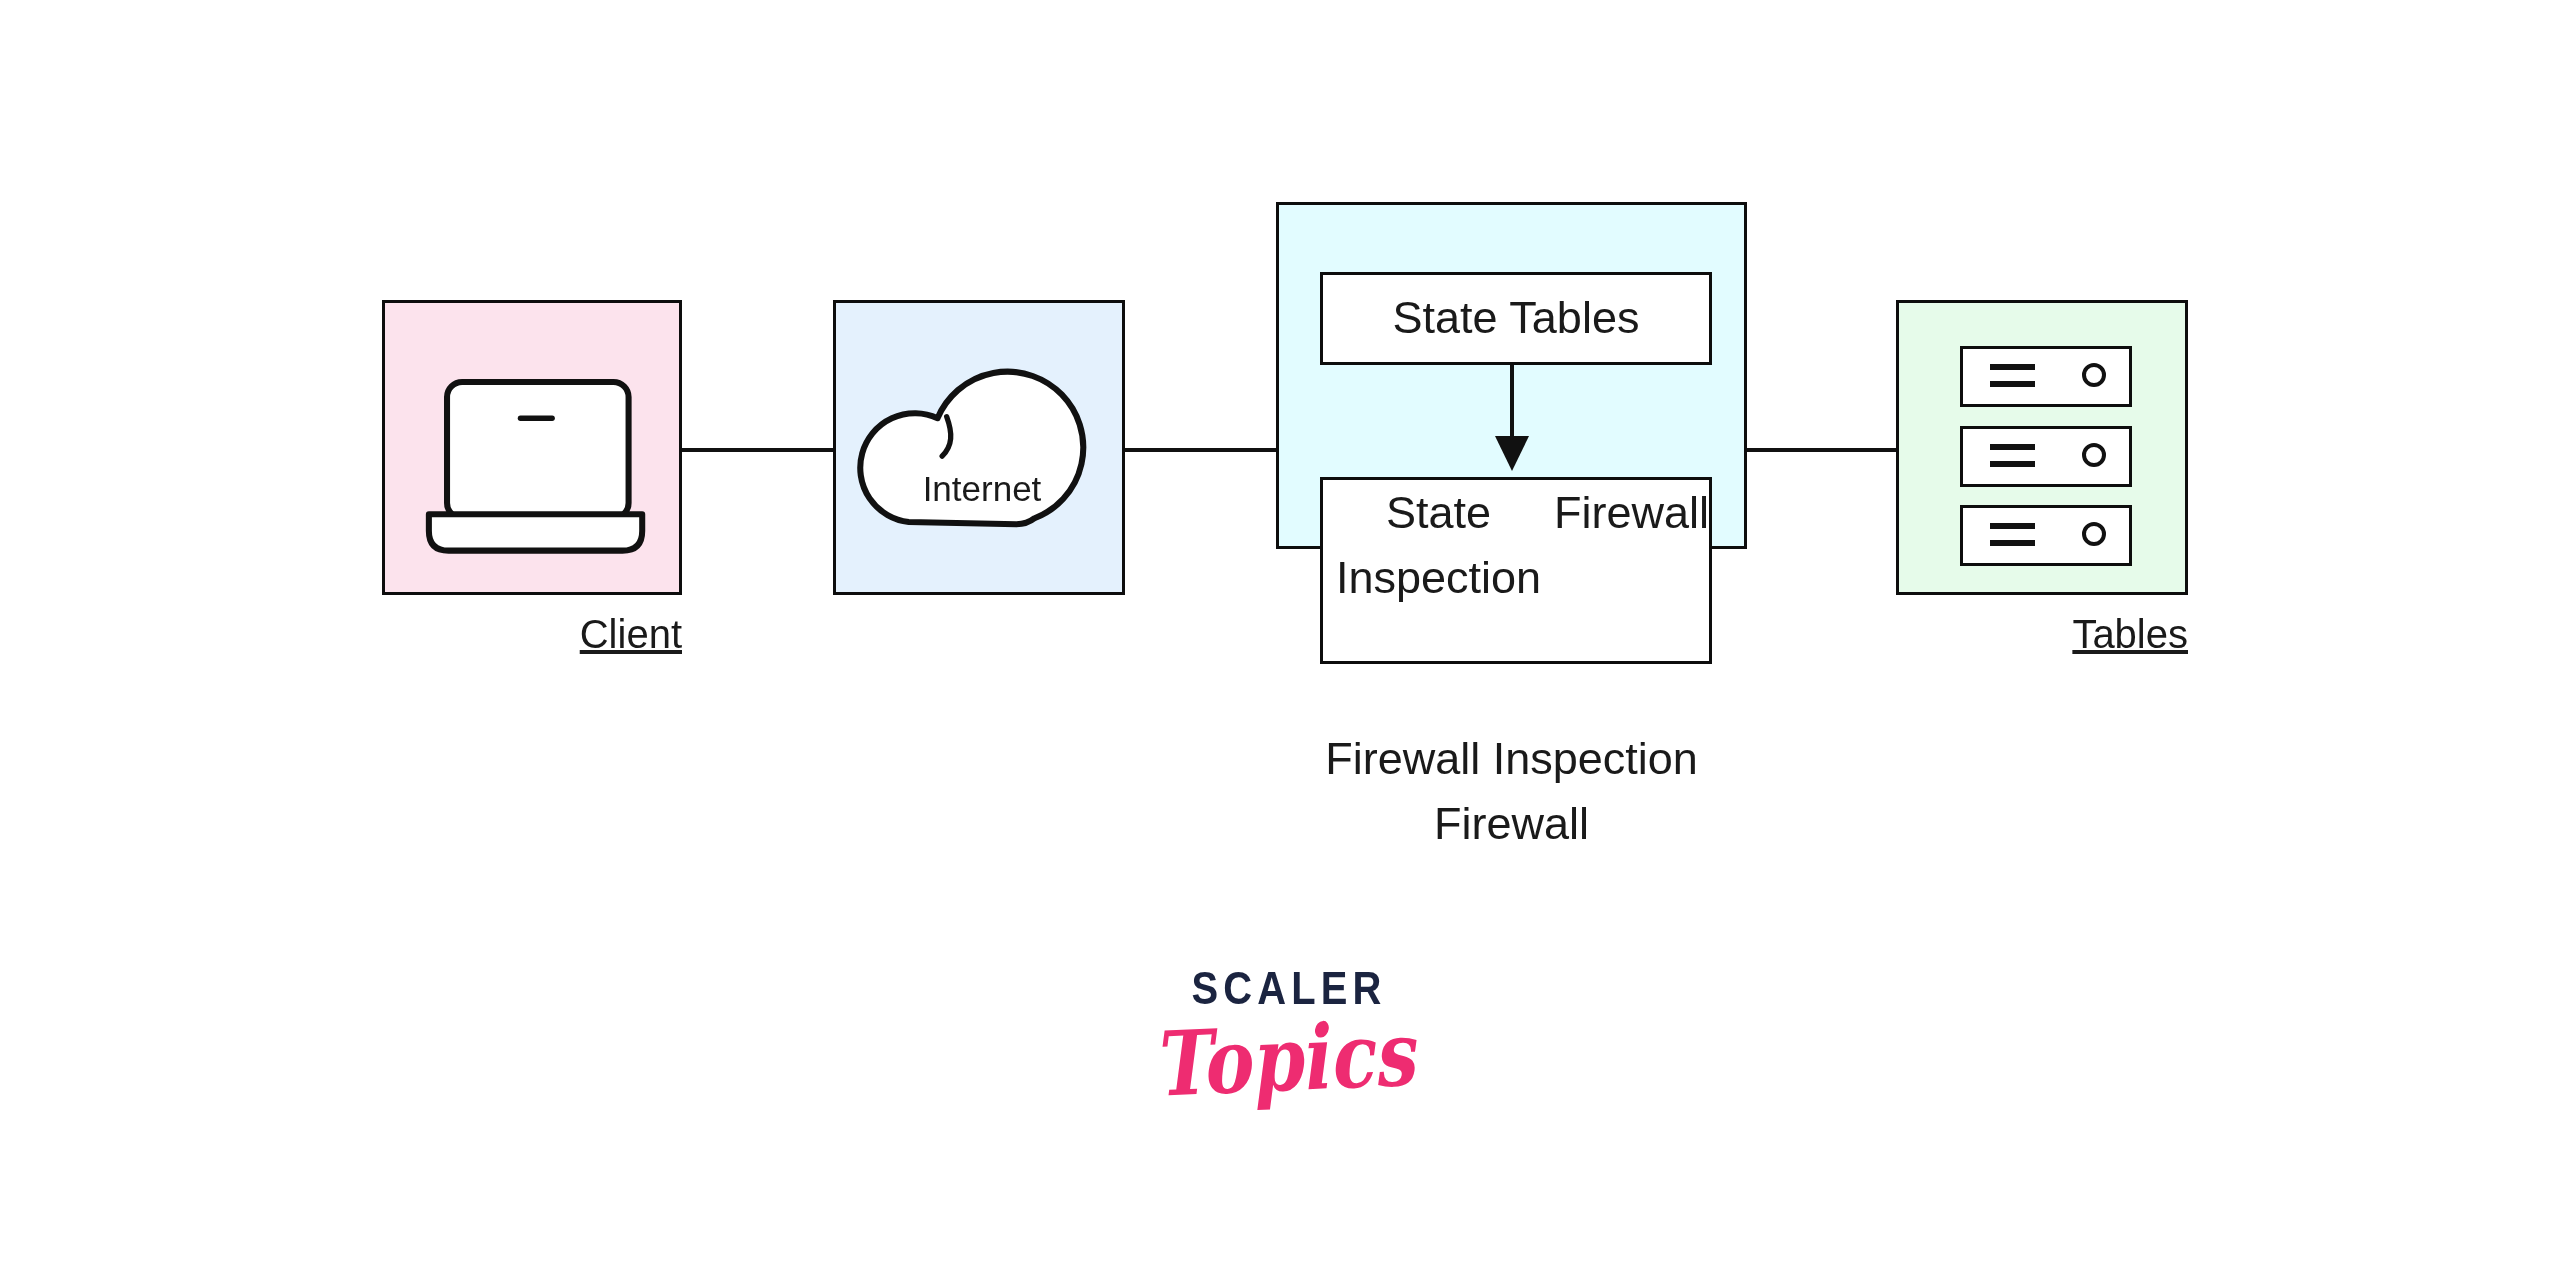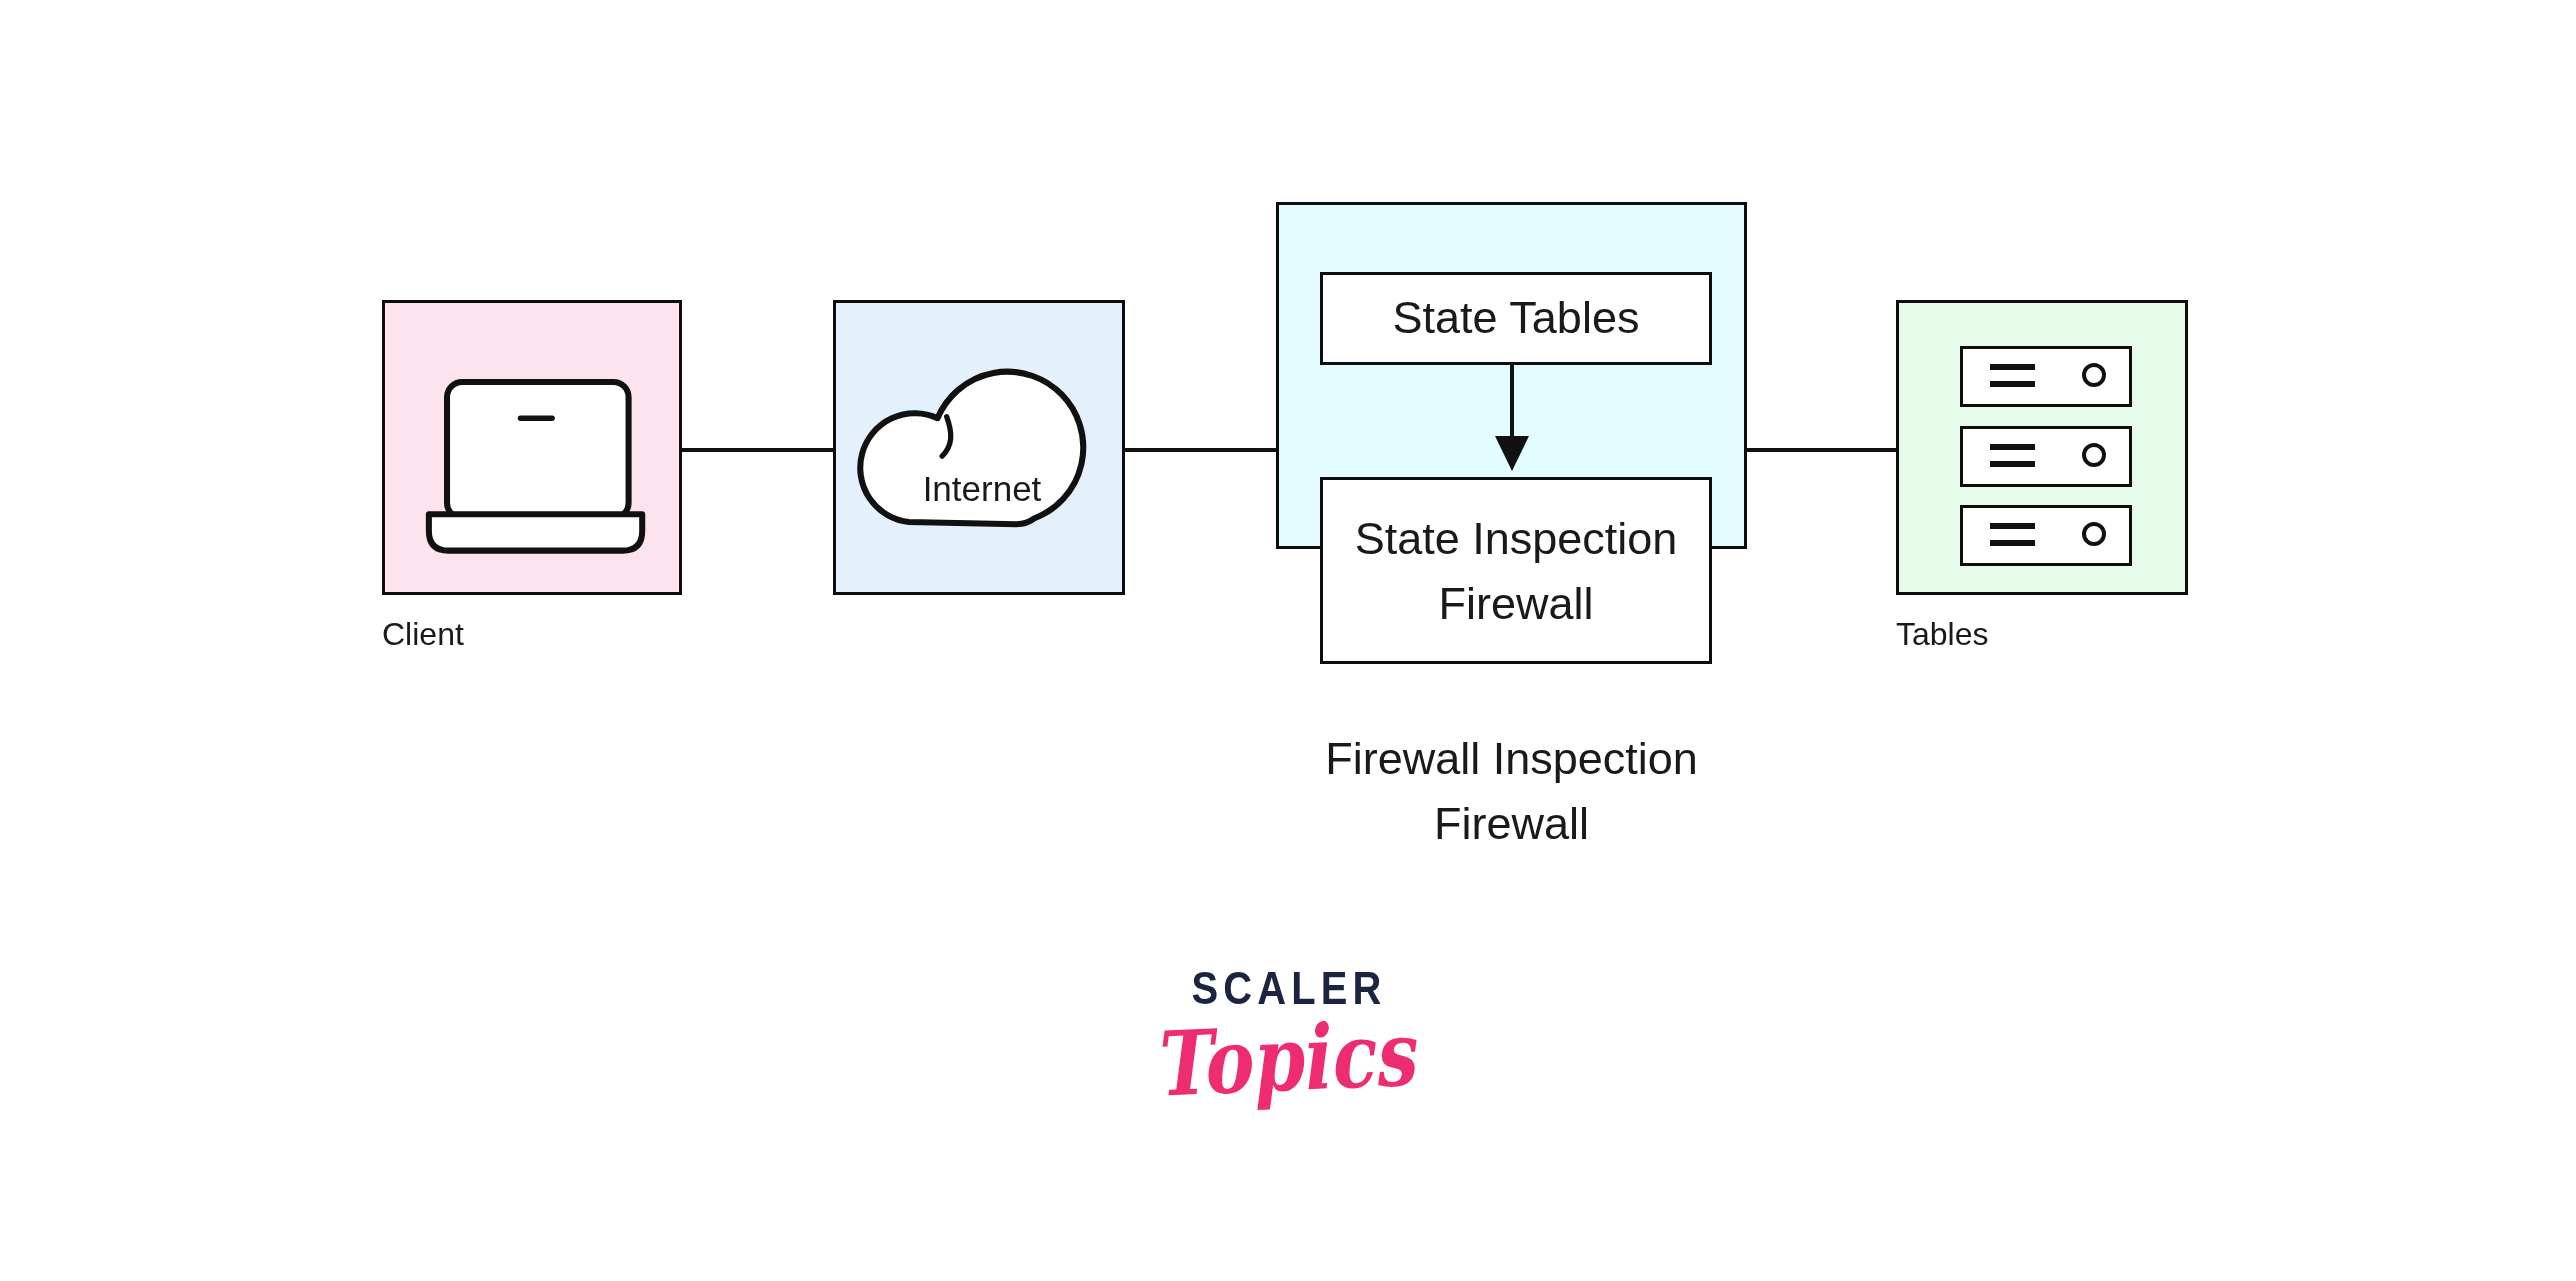--- a/index.html
+++ b/index.html
@@ -32,24 +32,25 @@
     background: var(--line, #111);
   }
   .connector-1 { left: 681px;  width: 154px; }
   .connector-2 { left: 1124px; width: 154px; }
   .connector-3 { left: 1746px; width: 151px; }
 
   
   .node-label {
     position: absolute;
     top: 610px;
-    font-size: 32px;
+    font-size: 40px;
     line-height: 48px;
-    text-align: left;
-    color: var(--text, #1a1a1a);
+    text-align: right;
+    color: var(--text, #1a1a1a);
+    text-decoration: underline;
   }
   .client-label { left: 382px;  width: 300px; }
   .server-label { left: 1896px; width: 292px; }
 
   .firewall-caption {
     position: absolute;
     left: 1242px;
     top: 726px;
     width: 539px;
     text-align: center;
@@ -67,21 +68,21 @@
     text-align: center;
     font-size: 45px;
     color: var(--text, #1a1a1a);
   }
   .state-tables-box {
     left: 41px; top: 67px; width: 392px; height: 93px;
     line-height: 86px;
   }
   .state-inspection-box {
     left: 41px; top: 272px; width: 392px; height: 187px;
-    display: flex; flex-direction: column; justify-content: center;
+    display: flex; flex-direction: row; justify-content: center;
     line-height: 65px;
   }
 
   
   .arrow-shaft {
     position: absolute;
     left: 231px; top: 160px;
     width: 3.8px; height: 73px;
     background: var(--line, #111);
   }

